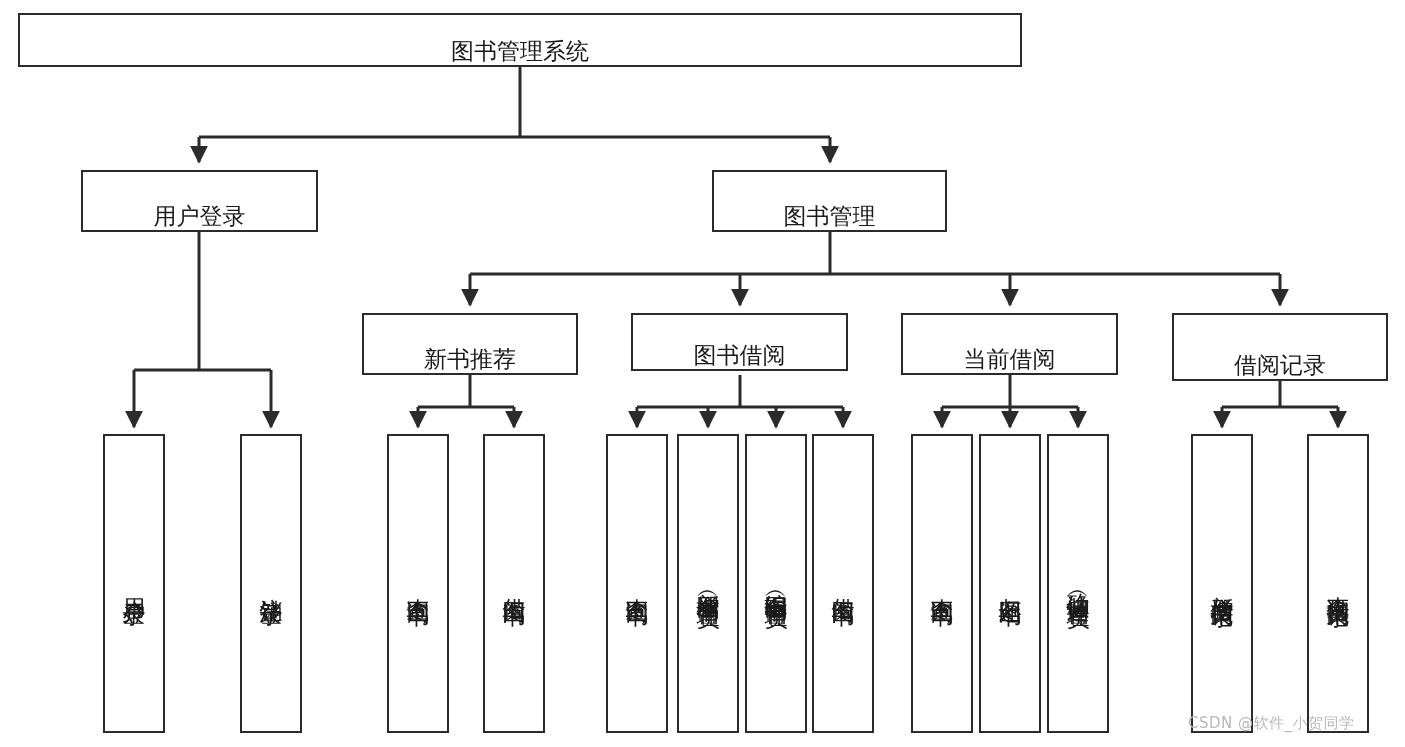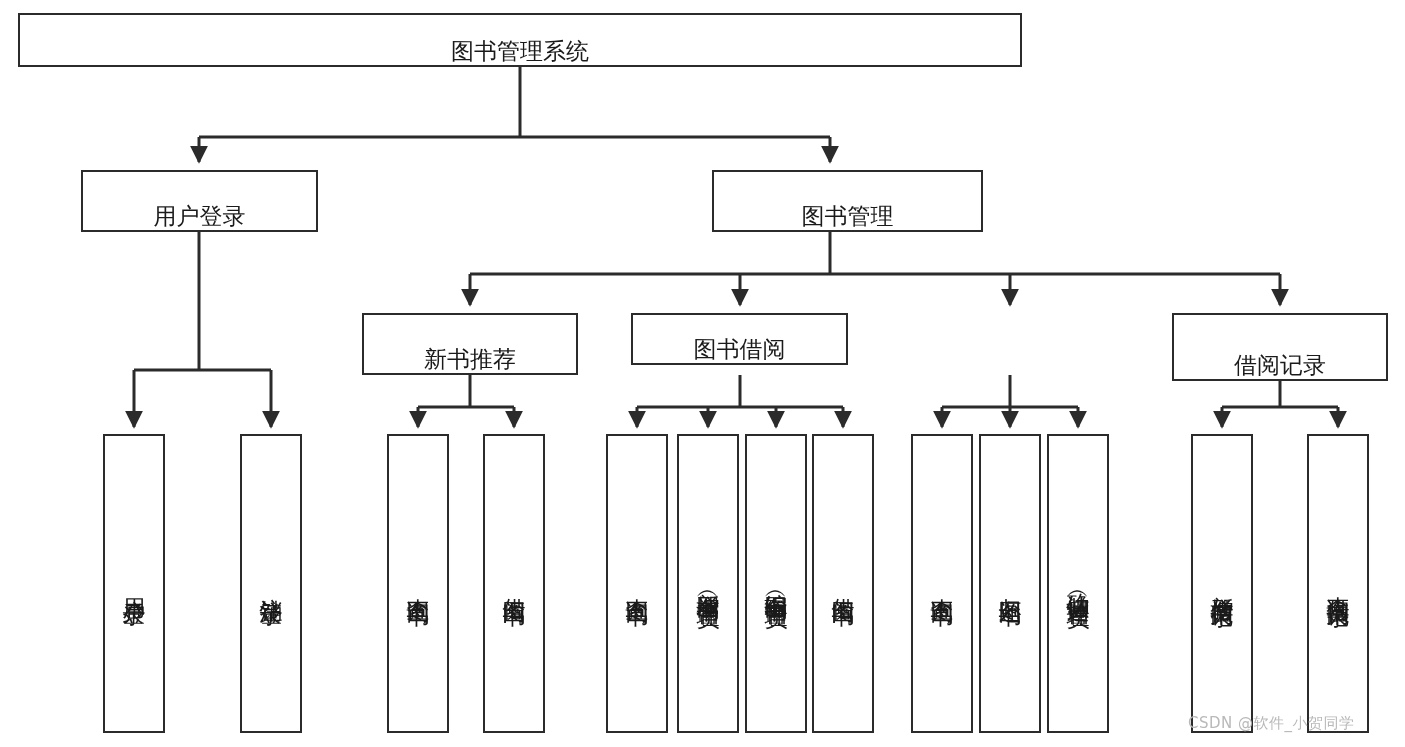--- a/index.html
+++ b/index.html
@@ -125,29 +125,32 @@
     </g>
   </svg>
 
   <div class="node root h" style="left:18px; top:13px; width:1004px; height:54px;">
     <span class="label">图书管理系统</span>
   </div>
 
   <div class="node h" style="left:81px; top:170px; width:237px; height:62px;">
     <span class="label">用户登录</span>
   </div>
-  <div class="node h" style="left:712px; top:170px; width:271px; height:62px;">
+  <div class="node h" style="left:712px; top:170px; width:235px; height:62px;">
     <span class="label">图书管理</span>
   </div>
 
   <div class="node h" style="left:362px; top:313px; width:216px; height:62px;">
     <span class="label">新书推荐</span>
   </div>
-  <div class="node h" style="left:631px; top:313px; width:217px; height:52px;">
+  <div class="node h" style="left:631px; top:313px; width:217px; height:58px;">
     <span class="label">图书借阅</span>
+  </div>
+  <div class="node h" style="left:901px; top:313px; width:217px; height:62px;">
+    <span class="label">当前借阅</span>
   </div>
   <div class="node h" style="left:1172px; top:313px; width:216px; height:68px;">
     <span class="label">借阅记录</span>
   </div>
 
   <div class="node v" style="left:103px; top:434px; width:62px; height:299px;">
     <span class="label">用户登录</span>
   </div>
   <div class="node v" style="left:240px; top:434px; width:62px; height:299px;">
     <span class="label">注销登录</span>

